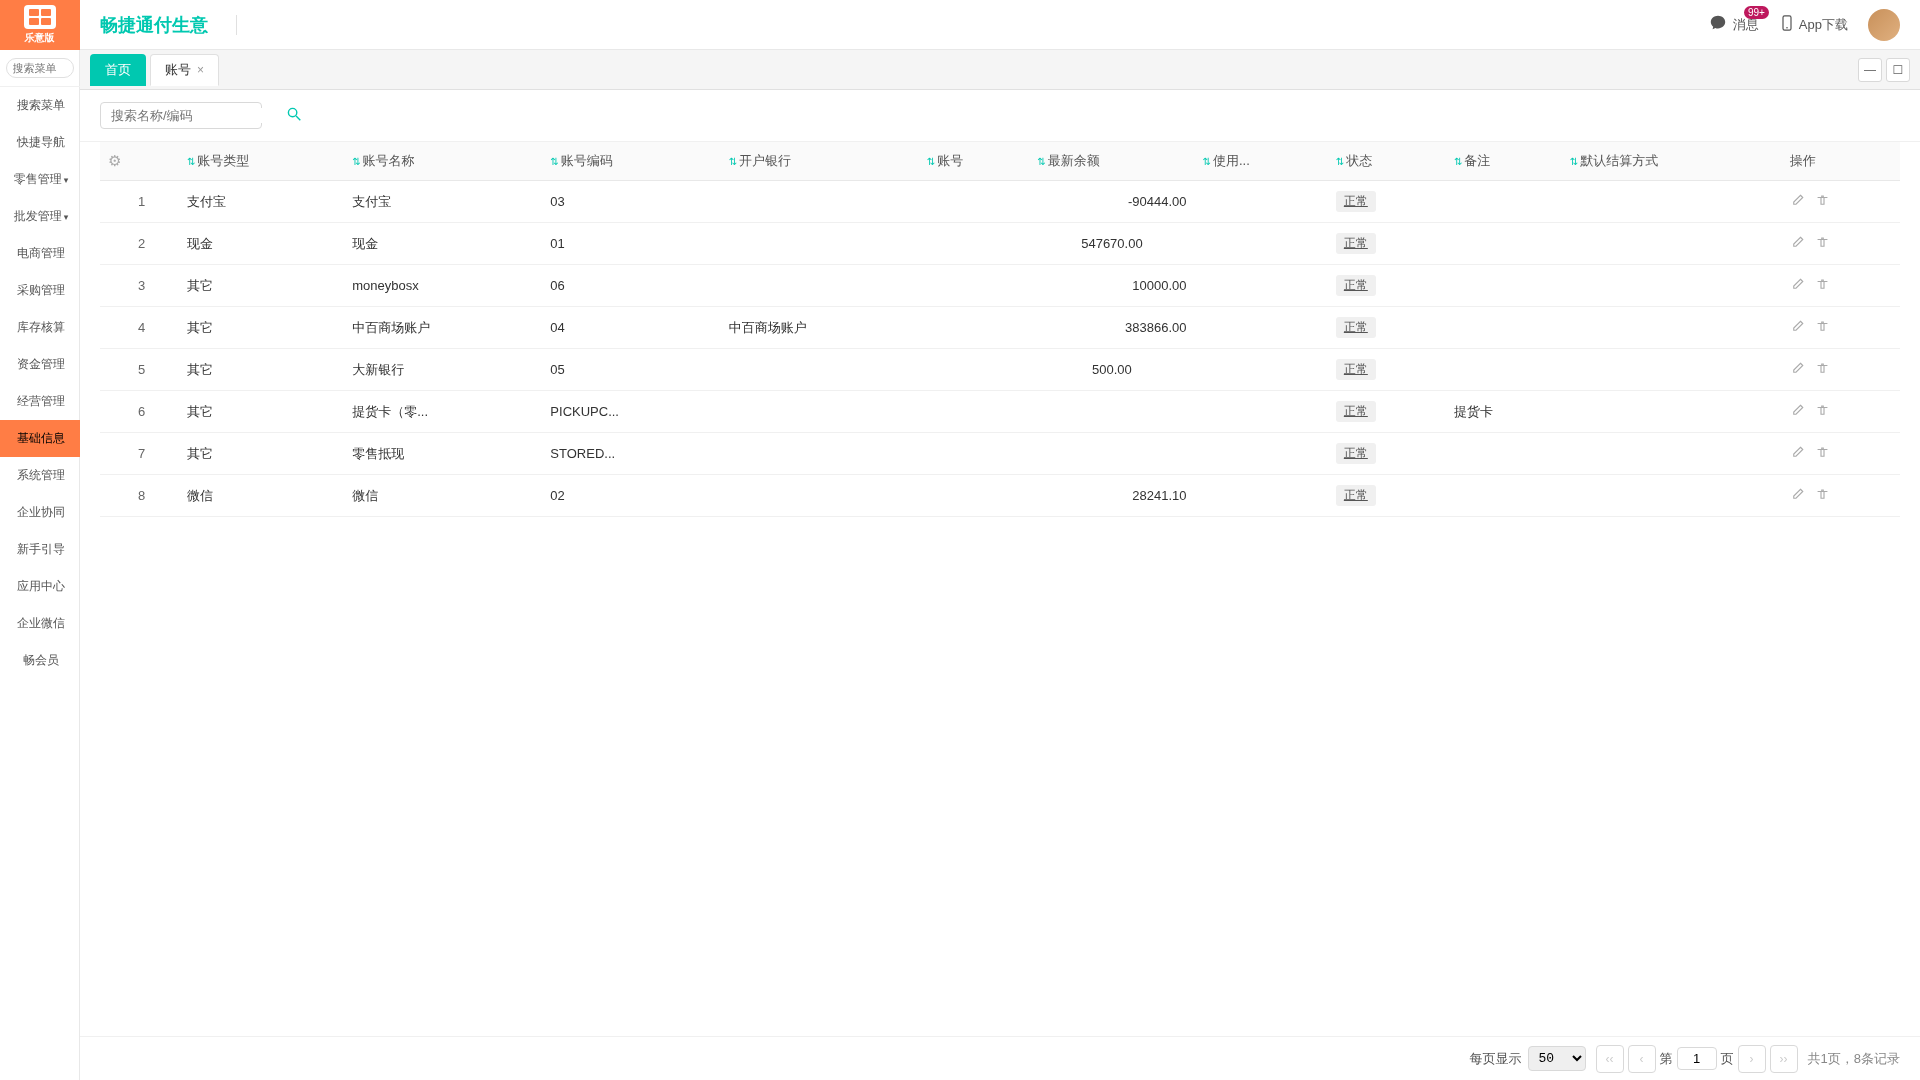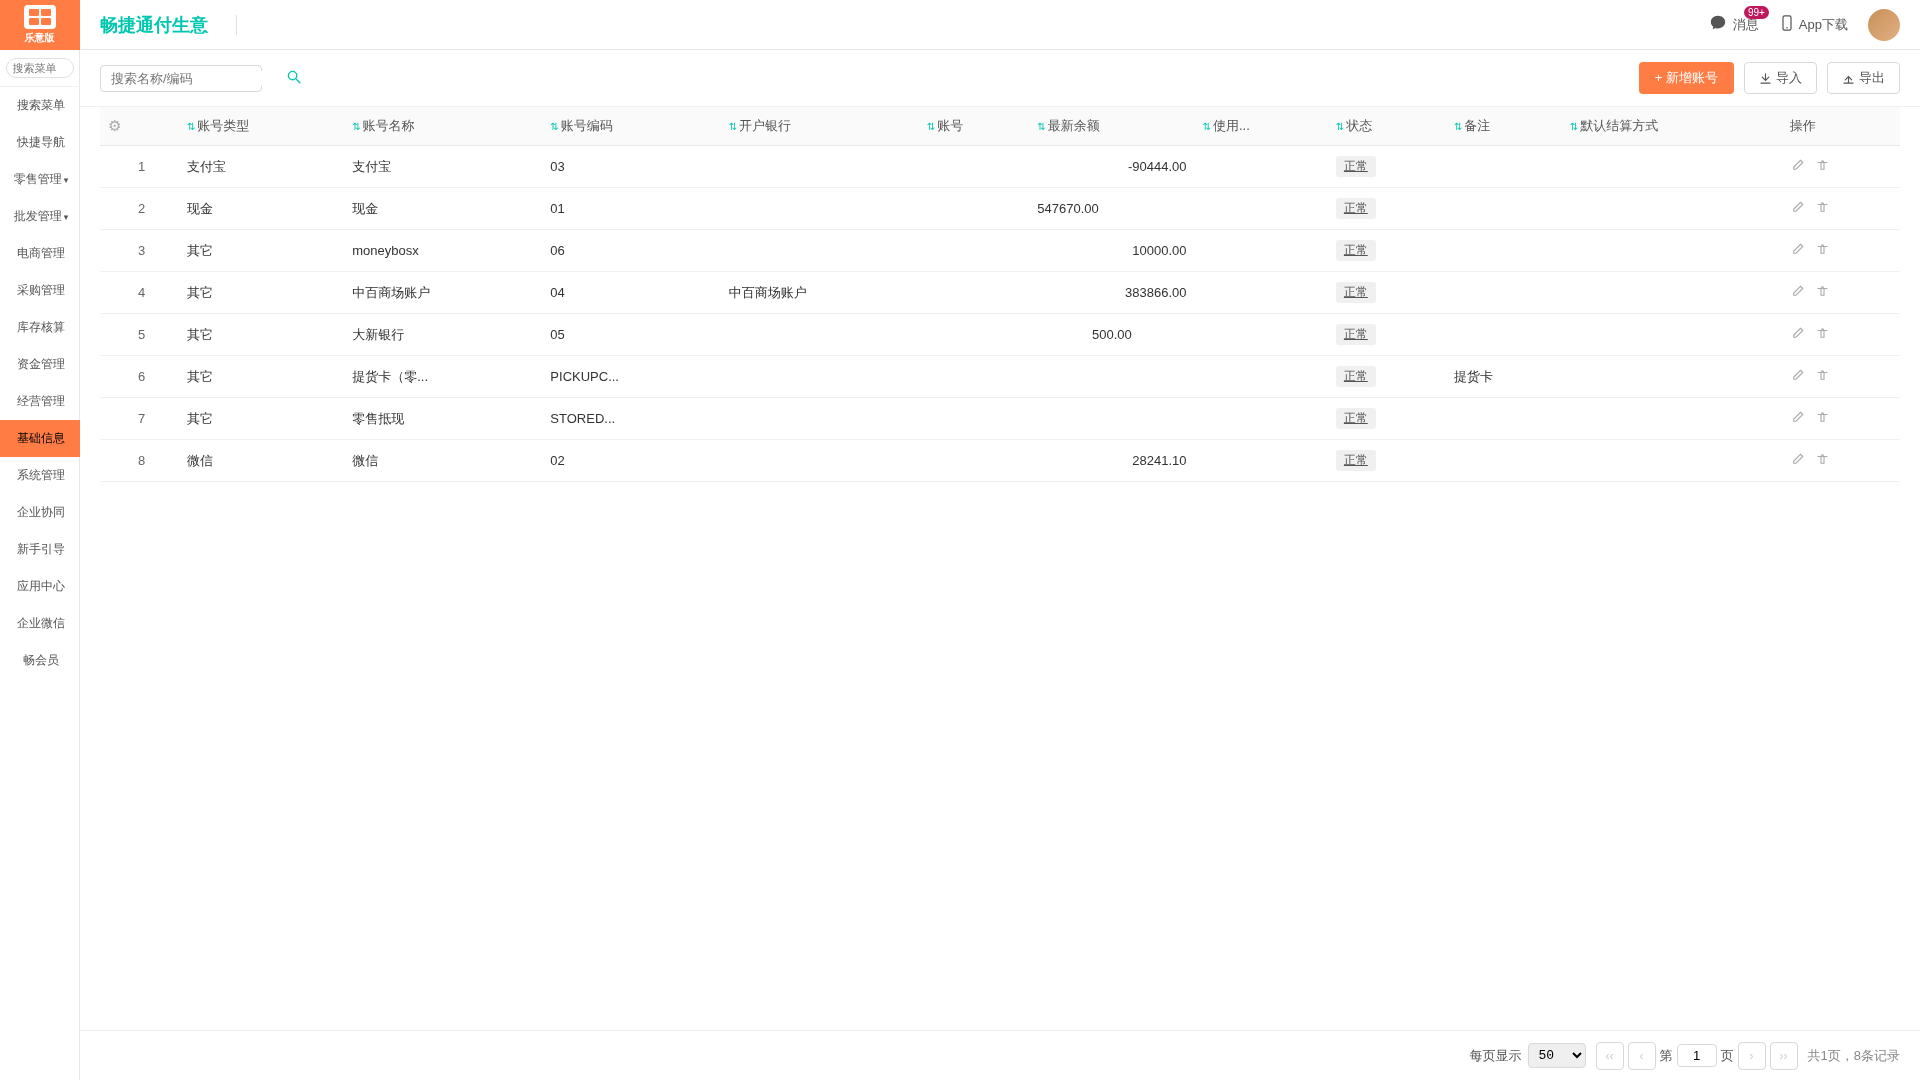--- a/index.html
+++ b/index.html
@@ -219,21 +219,21 @@
       padding: 2px 8px;
       font-size: 12px;
       text-decoration: underline;
     }
     .action-icons { display: flex; gap: 10px; align-items: center; }
     .action-icon { color: #aaa; cursor: pointer; font-size: 15px; }
     .settings-gear { color: #aaa; cursor: pointer; font-size: 15px; }
 
     
     .pagination {
-      height: 50px;
+      height: 44px;
       display: flex;
       align-items: center;
       justify-content: flex-end;
       padding: 0 20px;
       gap: 10px;
       border-top: 1px solid #f0f0f0;
       flex-shrink: 0;
       font-size: 13px;
       color: #555;
     }
@@ -329,47 +329,45 @@
               <rect x="5" y="1" width="10" height="18" rx="2" stroke="#555" stroke-width="1.5" fill="none"></rect>
               <circle cx="10" cy="16" r="1" fill="#555"></circle>
             </svg>
         </span>
         <span>App下载</span>
       </div>
       <div class="topbar-avatar" style="background:linear-gradient(135deg,#c8905a,#e0b080);"></div>
     </div>
   </div>
 
+  <div class="tabs-bar">
+    <div class="tab-item home">
+      <span>首页</span>
+    </div>
+    <div class="tab-item active">
+      <span>账号</span>
+      <span class="tab-close">×</span>
+    </div>
+    <div class="tabs-controls">
+      <button class="tab-ctrl-btn">—</button>
+      <button class="tab-ctrl-btn">☐</button>
+    </div>
+  </div>
 
   <div class="page-content">
 
     <div class="page-toolbar">
       <div class="search-box">
         <input type="text" placeholder="搜索名称/编码" style="">
         <span class="search-icon">
           <svg width="14" height="14" viewBox="0 0 20 20" fill="#00c8b0">
               <circle cx="8" cy="8" r="6" stroke="#00c8b0" stroke-width="2" fill="none"></circle>
               <line x1="13" y1="13" x2="19" y2="19" stroke="#00c8b0" stroke-width="2"></line>
             </svg>
         </span>
-      </div>
-      <div class="toolbar-right">
-        <button class="btn-primary">+ 新增账号</button>
-        <button class="btn-default">
-          <svg width="13" height="13" viewBox="0 0 20 20" fill="#555">
-              <path d="M10 3v10M5 8l5 5 5-5M3 17h14" stroke="#555" stroke-width="1.8" fill="none" stroke-linecap="round"></path>
-            </svg>
-          <span>导入</span>
-        </button>
-        <button class="btn-default">
-          <svg width="13" height="13" viewBox="0 0 20 20" fill="#555">
-              <path d="M10 17V7M5 12l5-5 5 5M3 17h14" stroke="#555" stroke-width="1.8" fill="none" stroke-linecap="round"></path>
-            </svg>
-          <span>导出</span>
-        </button>
       </div>
     </div>
 
     <div class="table-container">
       <table>
         <thead>
           <tr>
             <th class="settings-col">
               <span class="settings-gear">⚙</span>
             </th>
@@ -417,21 +415,21 @@
       </td>
     </tr>
             <tr>
       <td></td>
       <td class="num-col">2</td>
       <td>现金</td>
       <td>现金</td>
       <td>01</td>
       <td></td>
       <td></td>
-      <td style="text-align:left;">547670.00</td>
+      <td style="text-align:center;">547670.00</td>
       <td></td>
       <td><span class="status-badge">正常</span></td>
       <td></td>
       <td></td>
       <td>
         <div class="action-icons">
           <span class="action-icon" title="编辑">
             <svg width="15" height="15" viewBox="0 0 20 20" fill="none">
                       <path d="M14 3l3 3-9 9H5v-3L14 3z" stroke="#aaa" stroke-width="1.5" fill="none"></path>
                     </svg>

